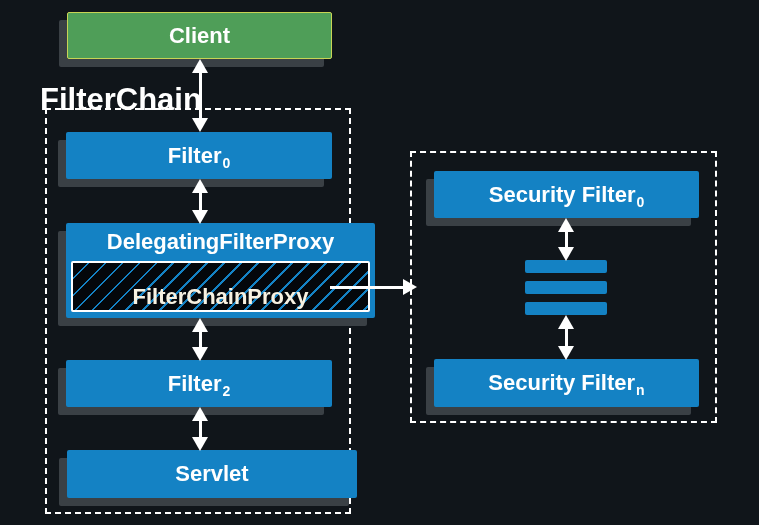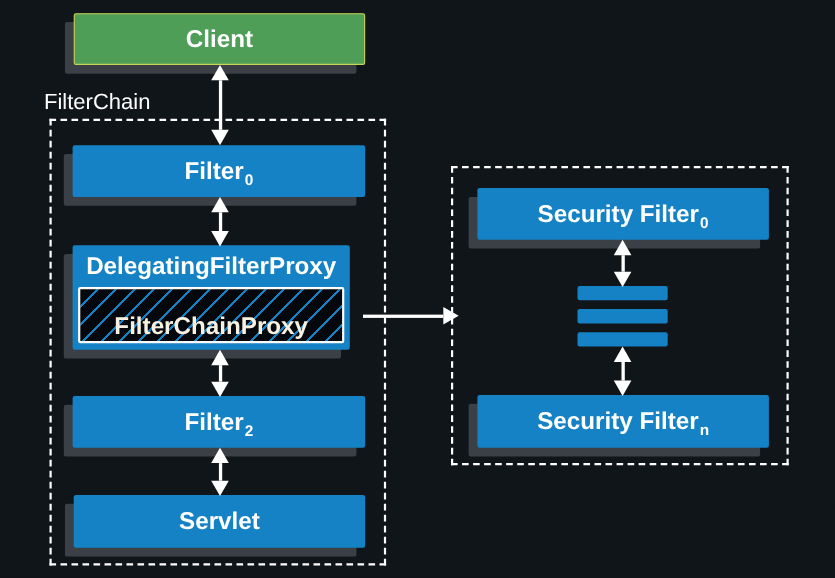--- a/index.html
+++ b/index.html
@@ -13,21 +13,21 @@
     --proxy-text:#f7f1e1;
   }
   *{margin:0;padding:0;box-sizing:border-box}
   html,body{background:var(--bg)}
   .canvas{
     position:relative;width:759px;height:525px;background:var(--bg);
     font-family:"Liberation Sans",sans-serif;overflow:hidden;
   }
   
   .group{position:absolute;border:2px dashed var(--white);z-index:1}
-  .group-label{position:absolute;color:var(--white);font-size:20px;font-weight:400;z-index:2;white-space:nowrap}
+  .group-label{position:absolute;color:var(--white);font-size:31px;font-weight:700;z-index:2;white-space:nowrap}
   
   .box{
     position:absolute;display:flex;align-items:center;justify-content:center;
     font-weight:bold;font-size:22px;color:var(--white);border-radius:2px;
     box-shadow:-8px 8px 0 var(--shadow);z-index:3;white-space:nowrap;
   }
   .blue{background:var(--blue)}
   .green{background:var(--green);border:1px solid var(--green-border)}
   .sub{font-size:14px;font-weight:bold;position:relative;top:7px;margin-left:1px}
   
@@ -64,33 +64,33 @@
 
   <div class="box green" style="left:67px;top:12px;width:265px;height:47px">
     <span>Client</span>
   </div>
 
   <div class="box blue" style="left:66px;top:132px;width:266px;height:47px">
     <span>Filter</span>
       <span class="sub">0</span>
   </div>
 
-  <div class="box blue delegating" style="left:66px;top:223px;width:252px;height:95px">
+  <div class="box blue delegating" style="left:66px;top:223px;width:309px;height:95px">
     <div class="dfp-label">DelegatingFilterProxy</div>
     <div class="proxy-box">
       <span>FilterChainProxy</span>
     </div>
   </div>
 
   <div class="box blue" style="left:66px;top:360px;width:266px;height:47px">
     <span>Filter</span>
       <span class="sub">2</span>
   </div>
 
-  <div class="box blue" style="left:67px;top:450px;width:265px;height:48px">
+  <div class="box blue" style="left:67px;top:450px;width:290px;height:48px">
     <span>Servlet</span>
   </div>
 
   <div class="box blue" style="left:434px;top:171px;width:265px;height:47px">
     <span>Security Filter</span>
       <span class="sub">0</span>
   </div>
 
   <div class="bar" style="top:260px"></div>
   <div class="bar" style="top:281px"></div>

